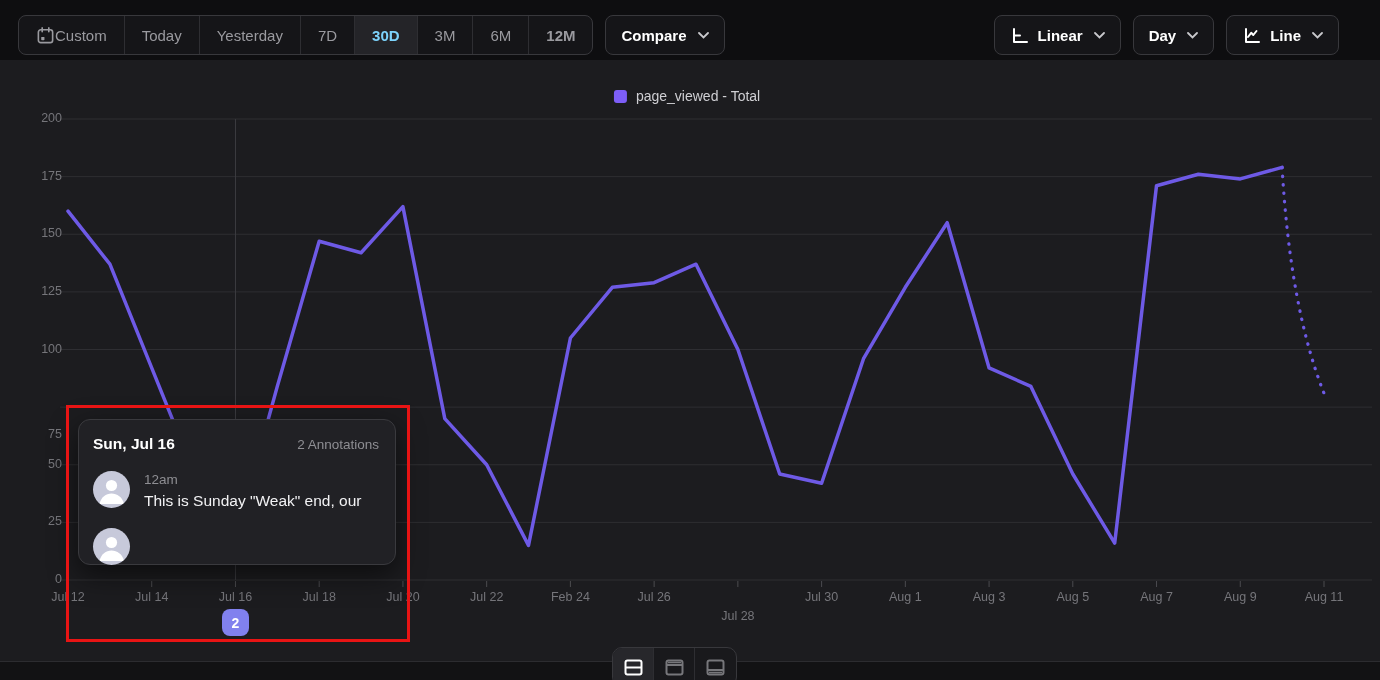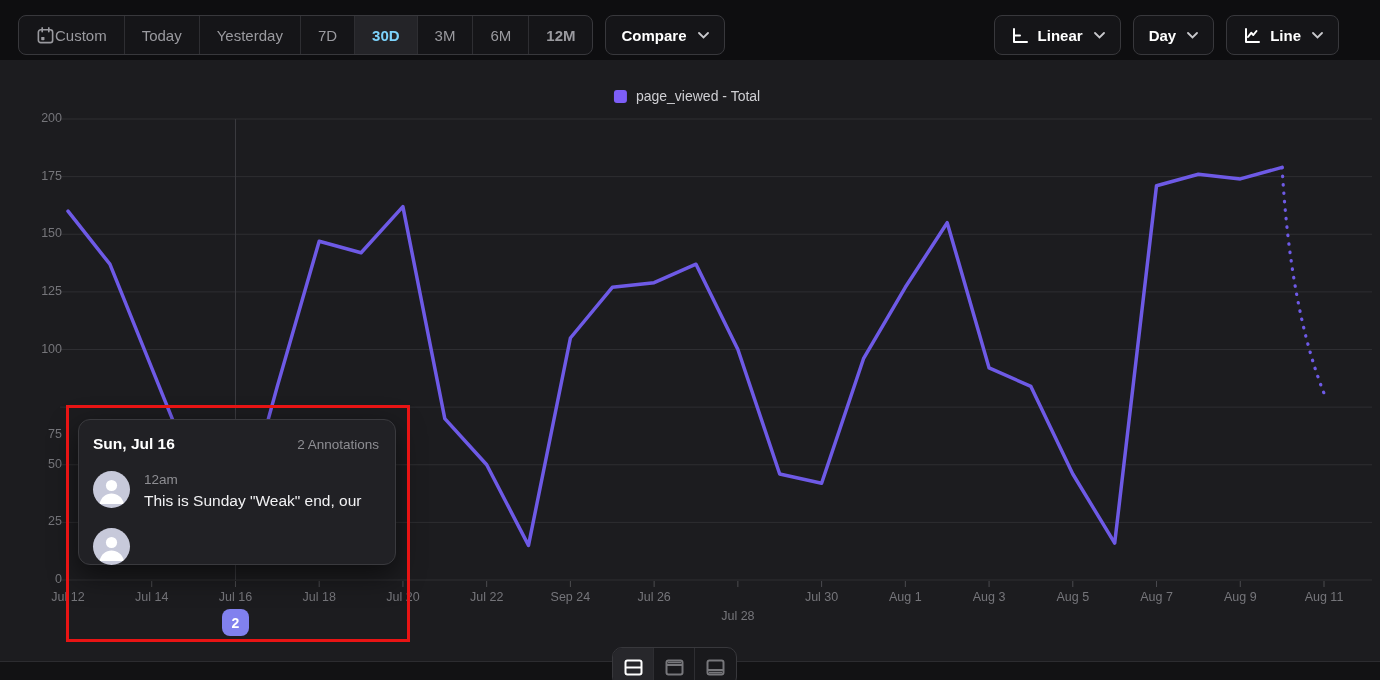--- a/index.html
+++ b/index.html
@@ -202,21 +202,21 @@
     <div class="y-label" style="top: 283.875px;">125</div>
     <div class="y-label" style="top: 226.25px;">150</div>
     <div class="y-label" style="top: 168.625px;">175</div>
     <div class="y-label" style="top: 111px;">200</div>
     <div class="x-label" style="left: 68px;">Jul 12</div>
     <div class="x-label" style="left: 151.733px;">Jul 14</div>
     <div class="x-label" style="left: 235.467px;">Jul 16</div>
     <div class="x-label" style="left: 319.2px;">Jul 18</div>
     <div class="x-label" style="left: 402.934px;">Jul 20</div>
     <div class="x-label" style="left: 486.667px;">Jul 22</div>
-    <div class="x-label" style="left: 570.4px;">Sep 24</div>
+    <div class="x-label" style="left: 570.4px;">Feb 24</div>
     <div class="x-label" style="left: 654.134px;">Jul 26</div>
     <div class="x-label" style="left: 737.867px; margin-top: 19px;">Jul 28</div>
     <div class="x-label" style="left: 821.601px;">Jul 30</div>
     <div class="x-label" style="left: 905.334px;">Aug 1</div>
     <div class="x-label" style="left: 989.067px;">Aug 3</div>
     <div class="x-label" style="left: 1072.8px;">Aug 5</div>
     <div class="x-label" style="left: 1156.53px;">Aug 7</div>
     <div class="x-label" style="left: 1240.27px;">Aug 9</div>
     <div class="x-label" style="left: 1324px;">Aug 11</div>
   </div>

